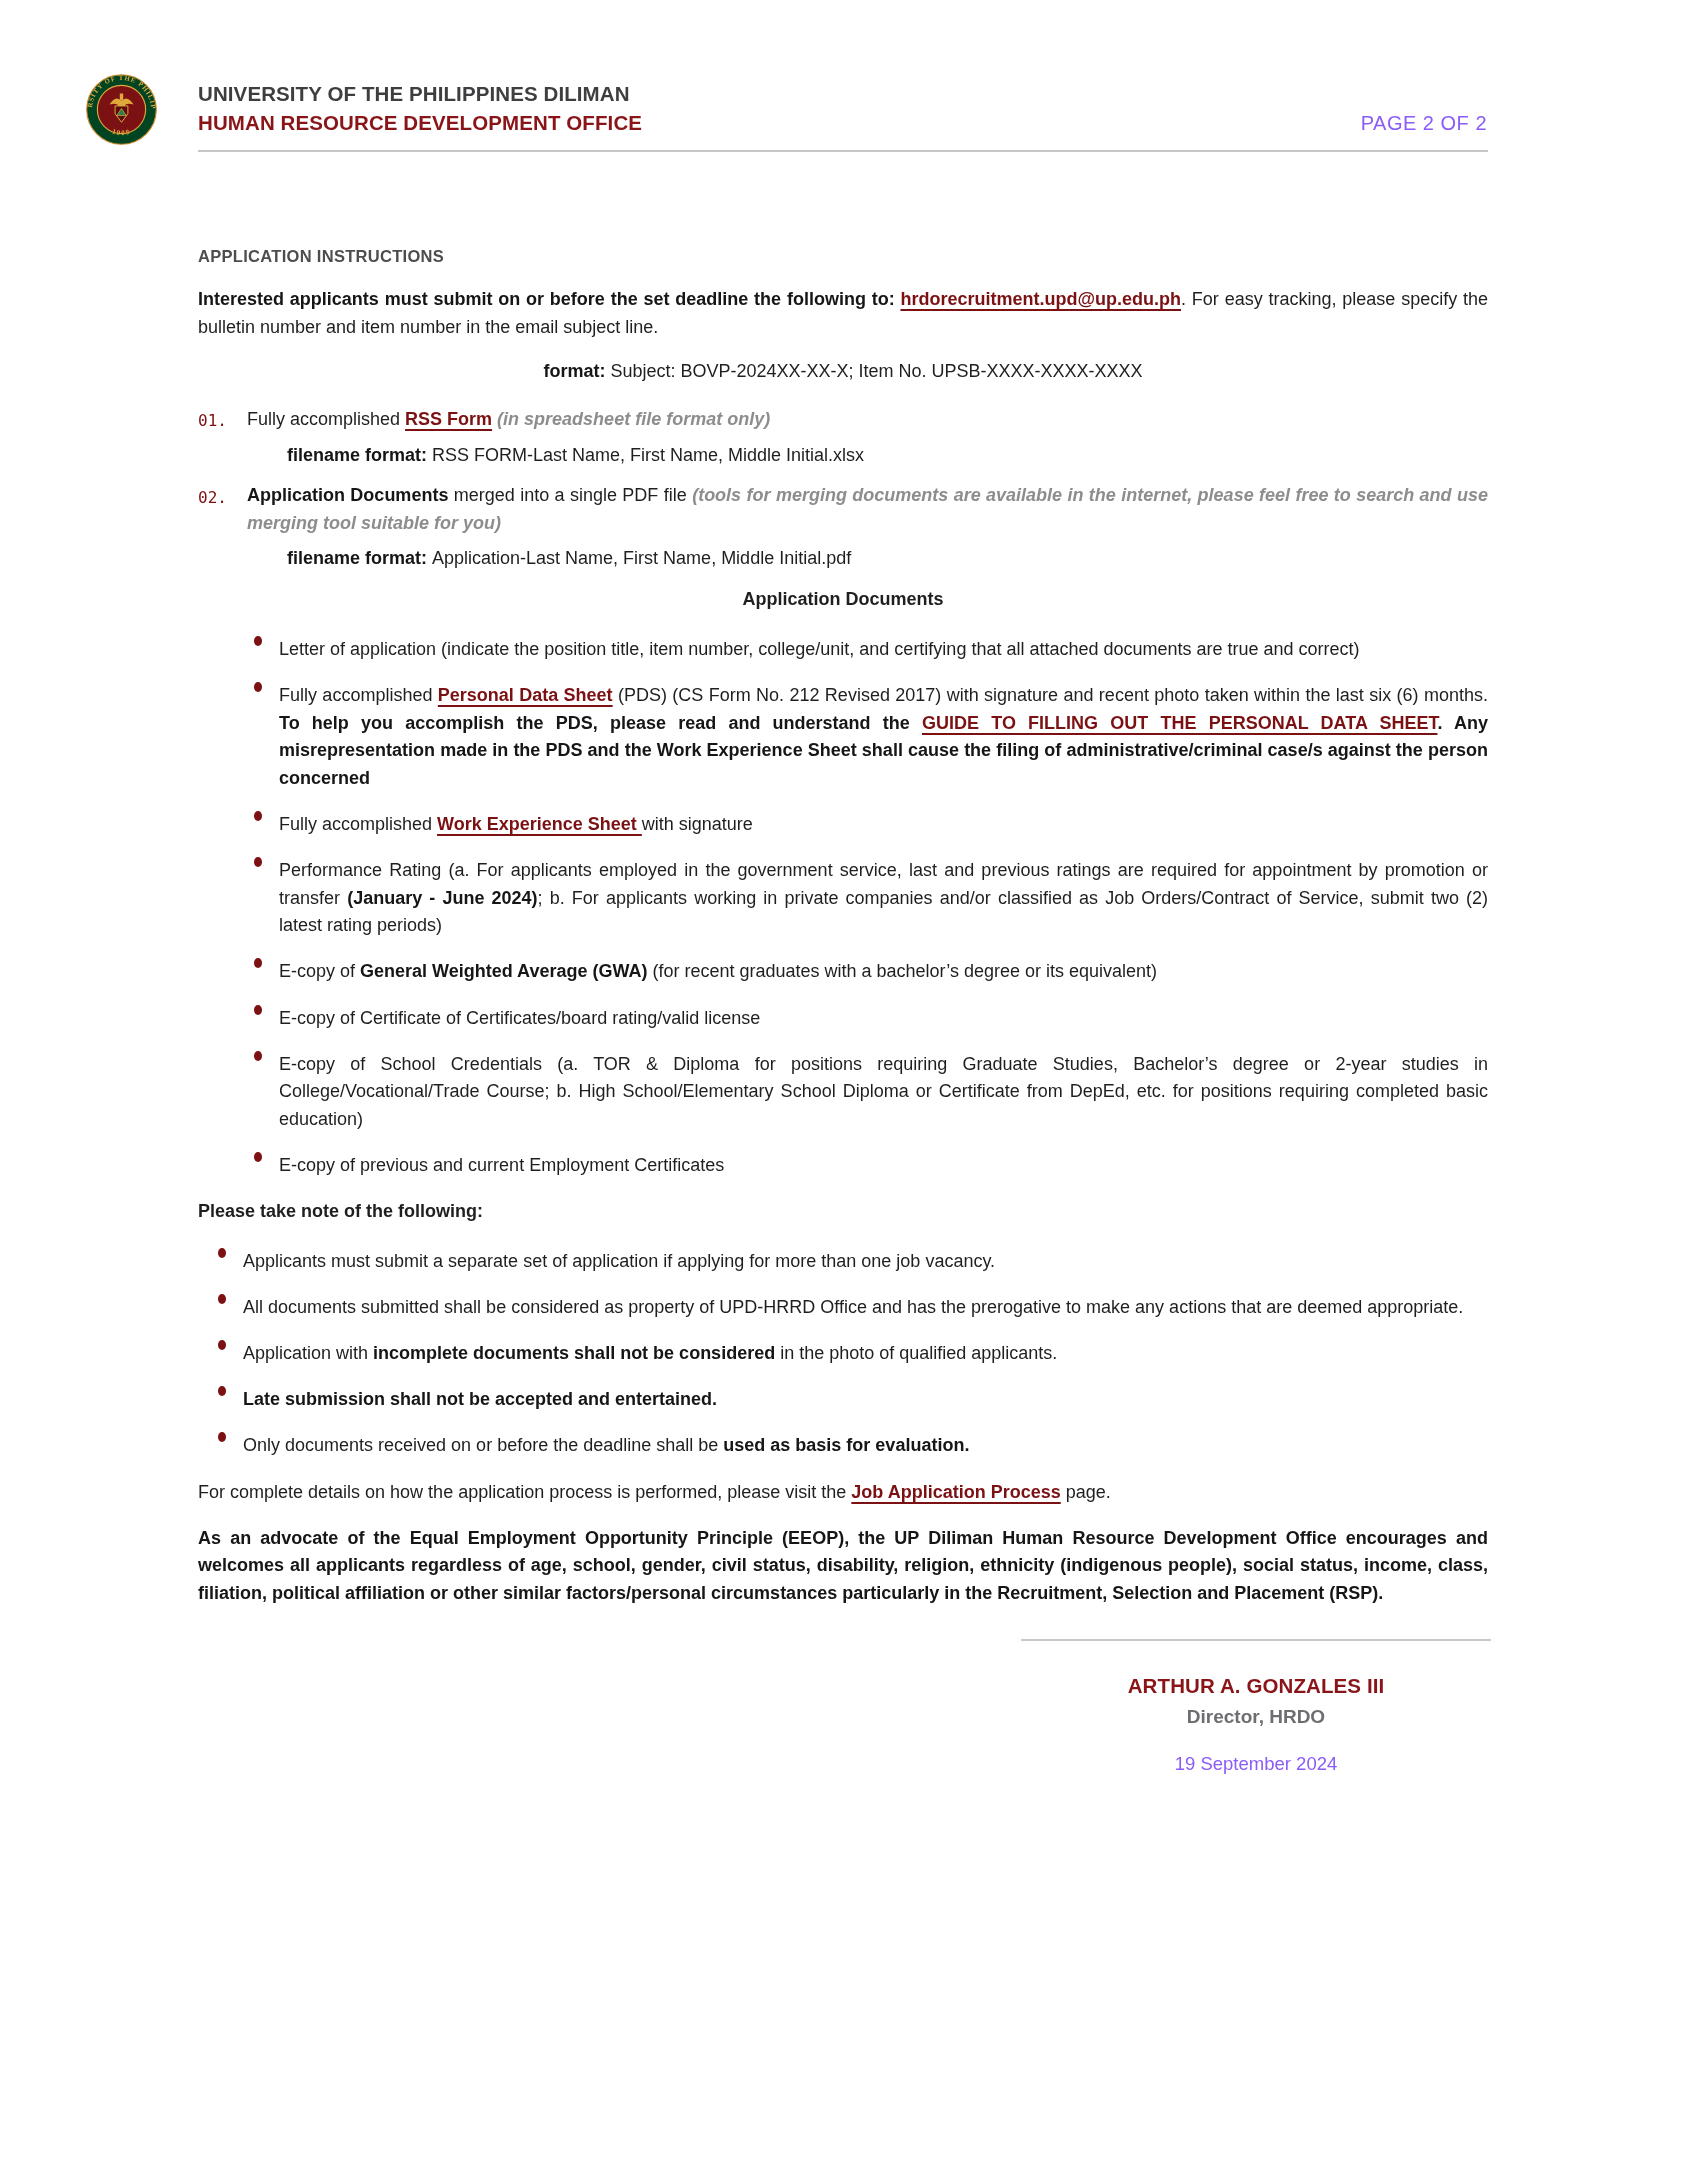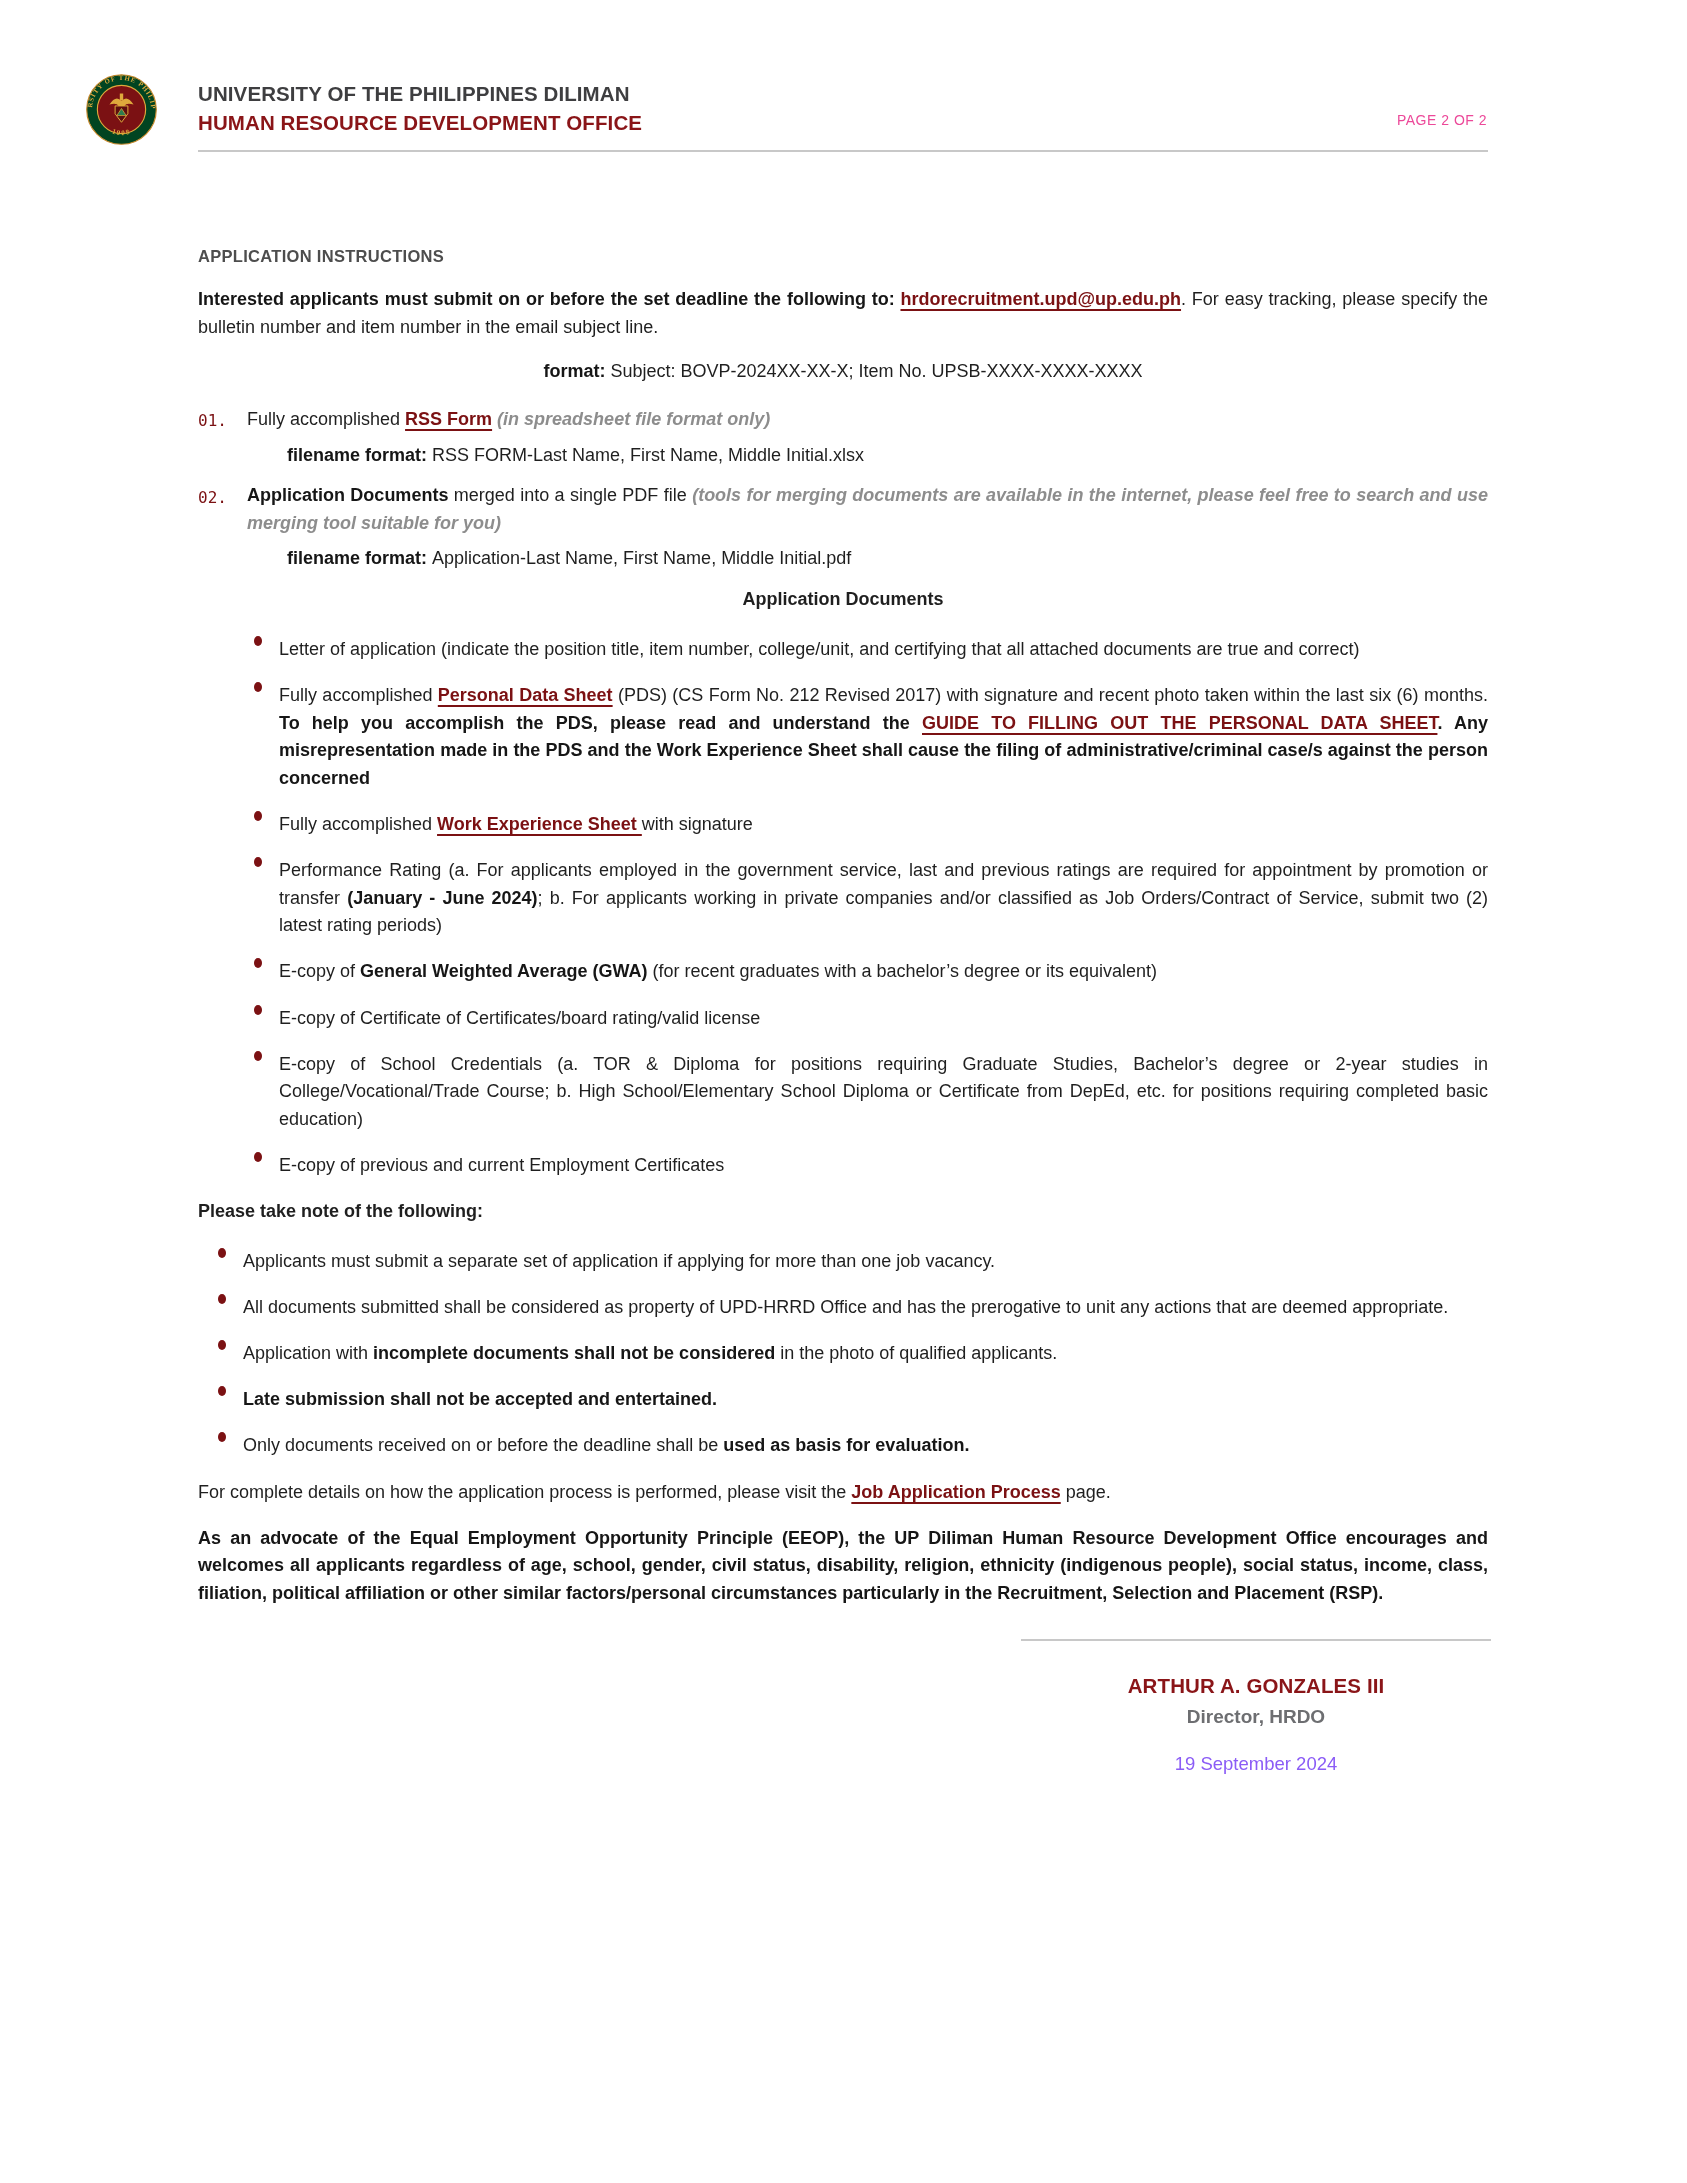--- a/index.html
+++ b/index.html
@@ -3,21 +3,21 @@
 <meta charset="utf-8">
 <style>
   html,body{margin:0;padding:0;background:#ffffff;}
   .page{position:relative;width:1687px;height:2183px;background:#ffffff;overflow:hidden;
         font-family:"Liberation Sans",sans-serif;color:#1f1f1f;}
   
   .seal{position:absolute;top:74px;left:86px;width:71px;height:71px;}
   .org-block{position:absolute;top:82px;left:198px;}
   .org1{font-size:20.5px;font-weight:700;color:#3e3e40;letter-spacing:0.1px;}
   .org2{font-size:20.5px;font-weight:700;color:#8a1518;margin-top:5.3px;letter-spacing:0.1px;}
-  .page-label{position:absolute;top:112px;right:200px;font-size:14px;color:#ec4899;letter-spacing:0.5px;}
+  .page-label{position:absolute;top:112px;right:200px;font-size:20px;color:#8b5cf6;letter-spacing:0.5px;}
   .rule{position:absolute;top:150px;left:198px;width:1290px;height:2px;background:#c8c8c8;}
   
   .content{position:absolute;top:244px;left:198px;width:1290px;font-size:18px;line-height:1.53;}
   .section-title{font-size:16.5px;font-weight:700;color:#4d4d4d;letter-spacing:0.3px;margin:0 0 17px 0;}
   .para{text-align:justify;margin:0 0 17px 0;}
   .format-line{text-align:center;margin:0 0 20px 0;}
   .numbered{display:flex;margin:0 0 8px 0;}
   .numbered .num{flex:0 0 49px;font-family:"DejaVu Sans Mono","Liberation Mono",monospace;
                  font-size:16px;color:#7b1113;padding-top:3.3px;}
   .numbered .txt{flex:1;text-align:justify;}
@@ -136,21 +136,21 @@
 
     <div class="note-heading">Please take note of the following:</div>
 
     <div class="note-list">
       <div class="li">
         <span class="dot"></span>
         <div class="txt"><span class="seg p">Applicants must submit a separate set of application if applying for more than one job vacancy.</span></div>
       </div>
       <div class="li">
         <span class="dot"></span>
-        <div class="txt"><span class="seg p">All documents submitted shall be considered as property of UPD-HRRD Office and has the prerogative to unit any actions that are deemed appropriate.</span></div>
+        <div class="txt"><span class="seg p">All documents submitted shall be considered as property of UPD-HRRD Office and has the prerogative to make any actions that are deemed appropriate.</span></div>
       </div>
       <div class="li">
         <span class="dot"></span>
         <div class="txt"><span class="seg p">Application with </span><span class="seg b">incomplete documents shall not be considered</span><span class="seg p"> in the photo of qualified applicants.</span></div>
       </div>
       <div class="li">
         <span class="dot"></span>
         <div class="txt"><span class="seg b">Late submission shall not be accepted and entertained.</span></div>
       </div>
       <div class="li">

